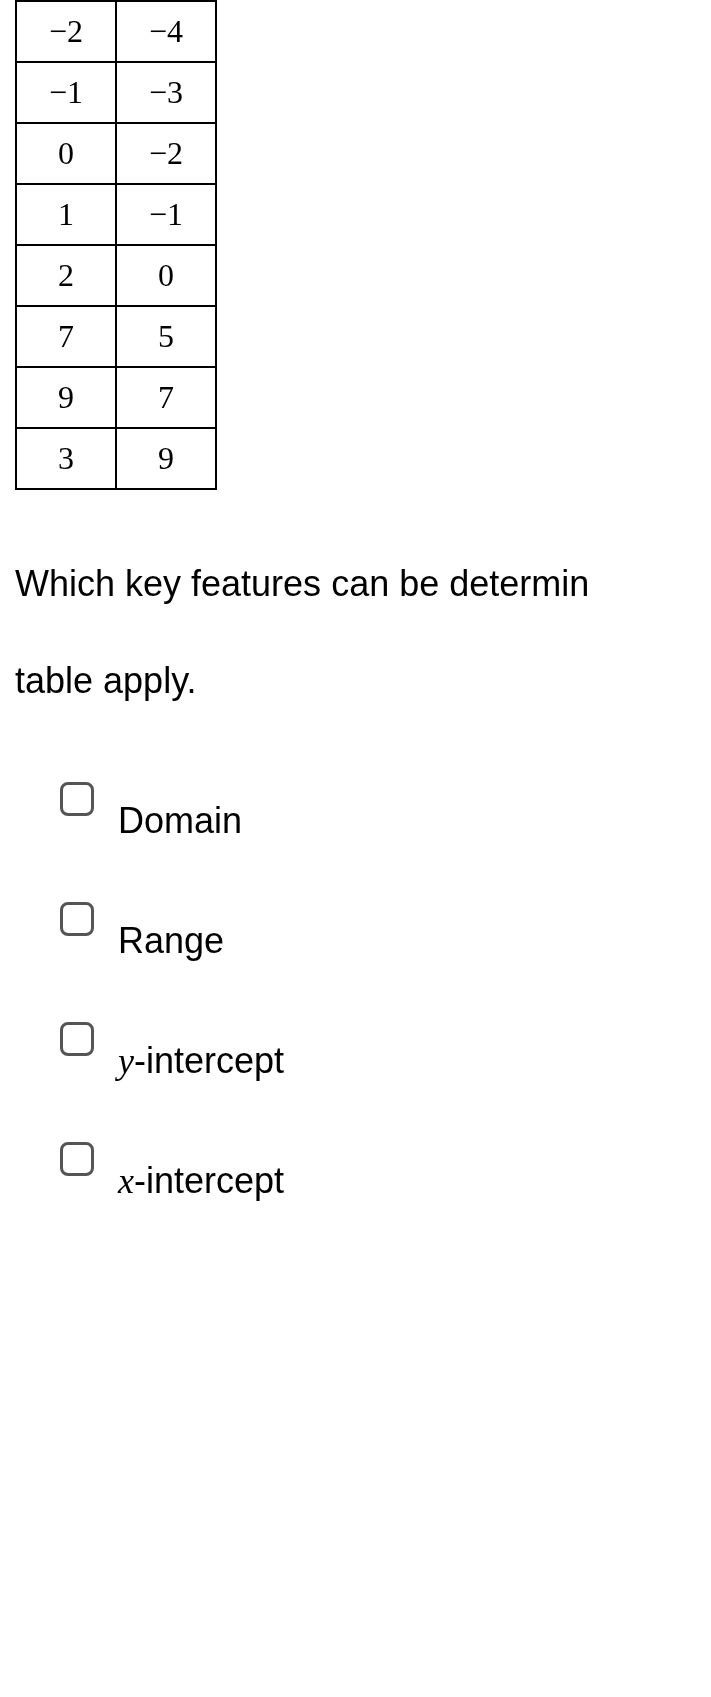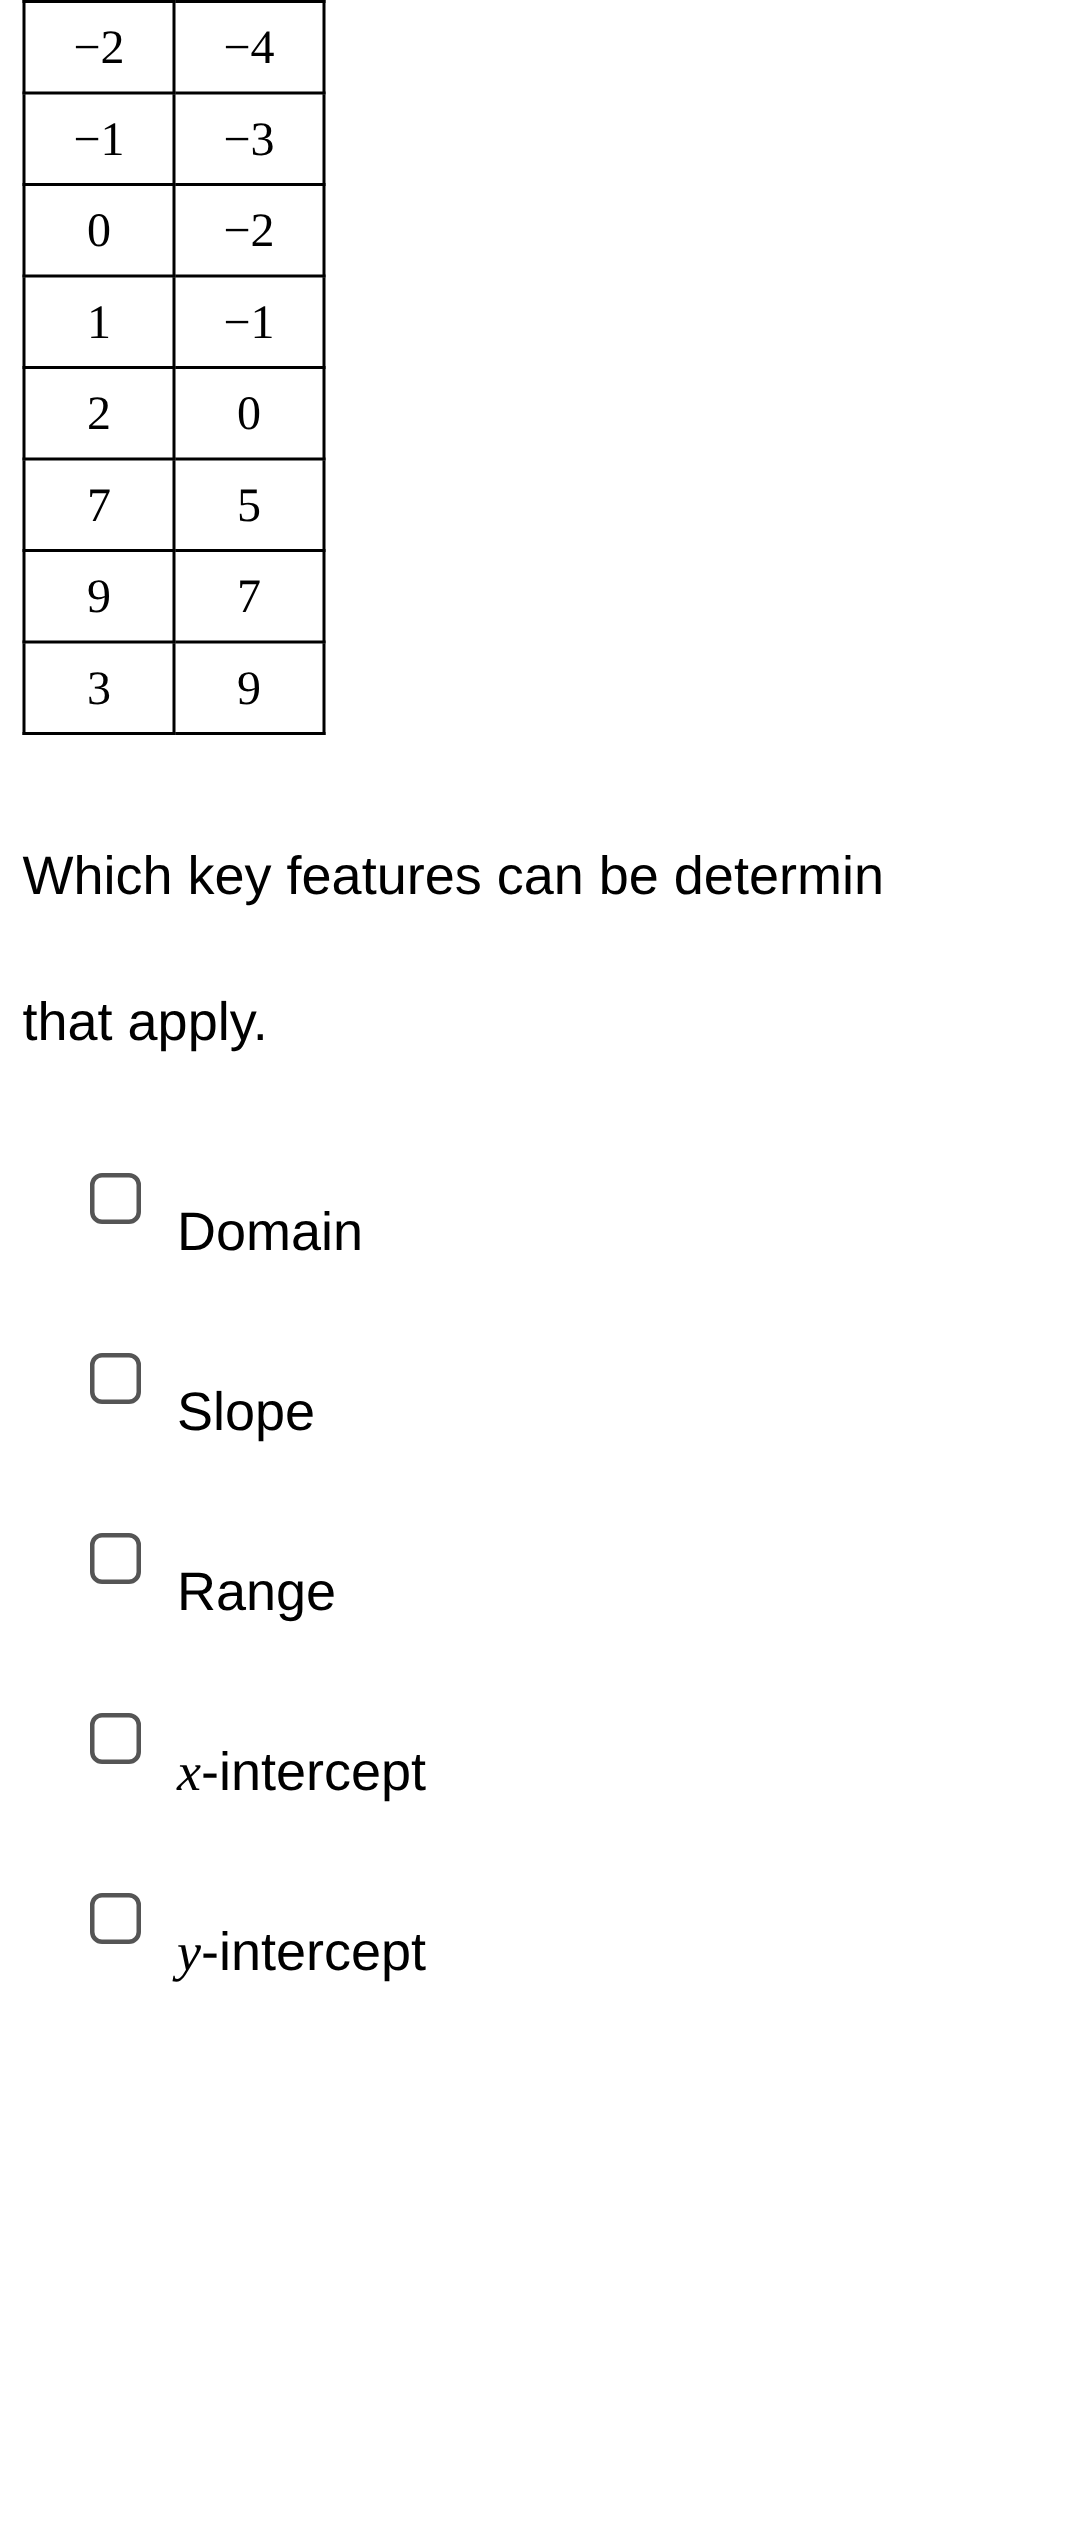--- a/index.html
+++ b/index.html
@@ -103,37 +103,33 @@
       <td>3</td>
       <td>9</td>
     </tr>
   </tbody>
     </table>
 </div>
 
 <div class="question">
   <span>Which key features can be determin</span><br>
   <br>
-  <span>that apply.</span>
+  <span>table apply.</span>
 </div>
 
 <div class="options">
   <div class="option">
     <div class="checkbox"></div>
     <span class="option-label">Domain</span>
   </div>
   <div class="option">
     <div class="checkbox"></div>
-    <span class="option-label">Slope</span>
+    <span class="option-label">Range</span>
   </div>
   <div class="option">
     <div class="checkbox"></div>
-    <span class="option-label">Range</span>
+    <span class="option-label"><span class="math-var">y</span><span>-intercept</span></span>
   </div>
   <div class="option">
     <div class="checkbox"></div>
     <span class="option-label"><span class="math-var">x</span><span>-intercept</span></span>
   </div>
-  <div class="option">
-    <div class="checkbox"></div>
-    <span class="option-label"><span class="math-var">y</span><span>-intercept</span></span>
-  </div>
 </div>
 
 </body></html>

